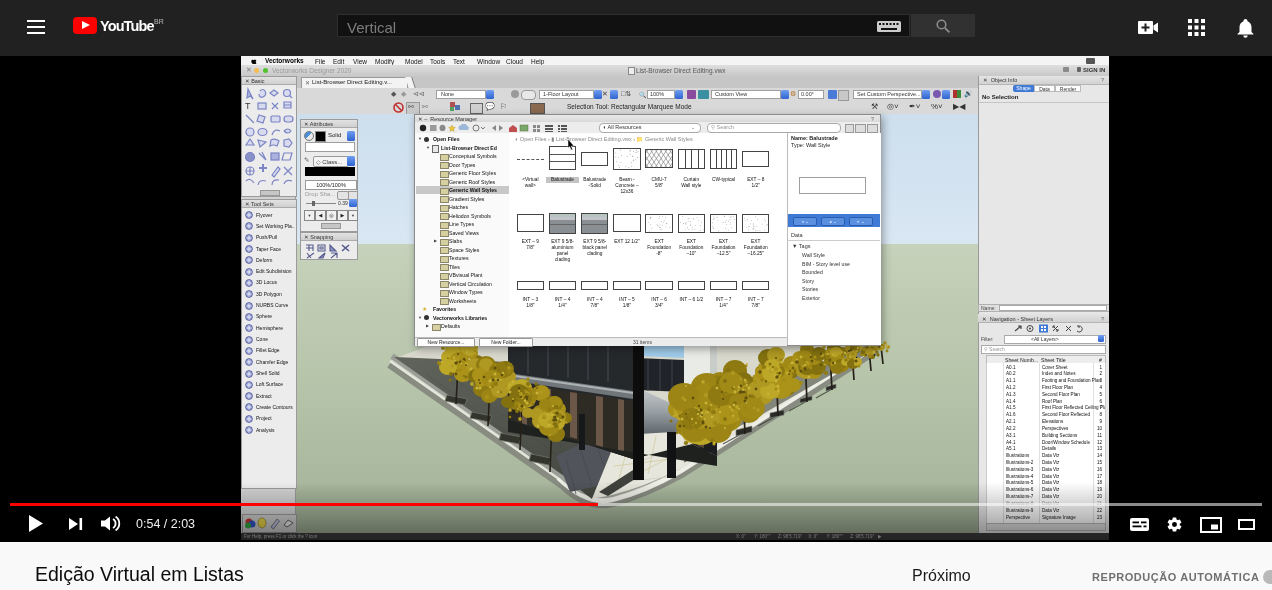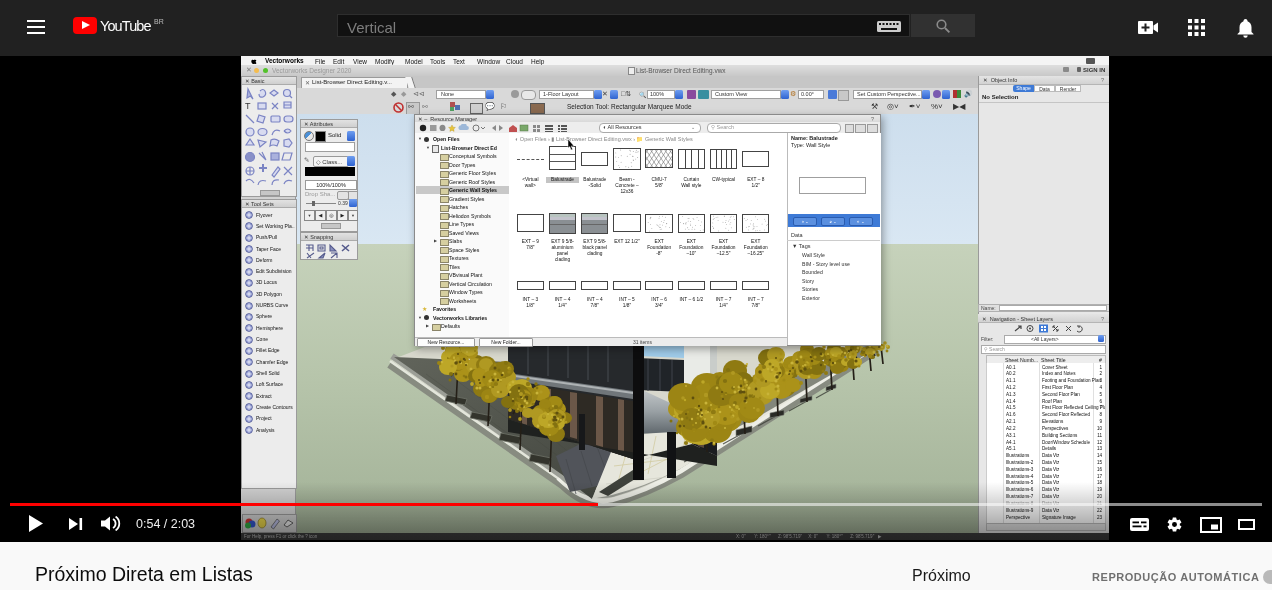--- a/index.html
+++ b/index.html
@@ -15,21 +15,21 @@
 </style></head>
 <body>
 <div id="page">
 
   <div id="hdr">
     <div class="abs" style="left:27px;top:20px;width:18px;height:2px;background:#fff;"></div>
     <div class="abs" style="left:27px;top:26px;width:18px;height:2px;background:#fff;"></div>
     <div class="abs" style="left:27px;top:32px;width:18px;height:2px;background:#fff;"></div>
     <div class="abs" style="left:73px;top:17px;width:24px;height:17px;background:#f00;border-radius:4px;"></div>
     <div class="abs" style="left:82px;top:21px;width:0;height:0;border-left:8px solid #fff;border-top:4.5px solid transparent;border-bottom:4.5px solid transparent;"></div>
-    <div class="tx" style="left:100px;top:18px;font-size:14.5px;font-weight:normal;color:#fff;letter-spacing:-0.9px;">YouTube</div>
+    <div class="tx" style="left:100px;top:18px;font-size:14.5px;font-weight:bold;color:#fff;letter-spacing:-0.9px;">YouTube</div>
     <div class="tx" style="left:154px;top:18px;font-size:7px;color:#bbb;">BR</div>
 
     <div class="abs" style="left:337px;top:14px;width:573px;height:23px;background:#111;border:1px solid #2e2e2e;box-sizing:border-box;"></div>
     <div class="tx" style="left:347px;top:19px;font-size:15px;color:#7d7d7d;">Vertical</div>
     <svg class="abs" style="left:877px;top:21px;" width="24" height="11" viewBox="0 0 24 11">
         <rect x="0" y="0" width="24" height="11" rx="1.5" fill="#ccc"></rect>
         <g fill="#111">
           <rect x="2" y="2" width="2" height="2"></rect>
           <rect x="5.5" y="2" width="2" height="2"></rect>
           <rect x="9" y="2" width="2" height="2"></rect>
@@ -1749,17 +1749,17 @@
       </svg>
     <svg class="abs" style="left:1200px;top:461px;" width="22" height="16" viewBox="0 0 22 16">
         <rect x="1" y="1" width="20" height="14" fill="none" stroke="#fff" stroke-width="2"></rect>
         <rect x="11" y="7.5" width="7" height="5" fill="#fff"></rect>
       </svg>
     <svg class="abs" style="left:1238px;top:463px;" width="17" height="11" viewBox="0 0 17 11">
         <rect x="1" y="1" width="15" height="9" fill="none" stroke="#fff" stroke-width="2"></rect>
       </svg>
   </div>
 
-  <div class="tx" style="left:35px;top:563px;font-size:19.5px;color:#0c0c0c;">Próximo Direta em Listas</div>
+  <div class="tx" style="left:35px;top:563px;font-size:19.5px;color:#0c0c0c;">Edição Virtual em Listas</div>
   <div class="tx" style="left:912px;top:567px;font-size:16px;color:#1a1a1a;">Próximo</div>
   <div class="tx" style="left:1092px;top:571px;font-size:11px;font-weight:bold;color:#707070;letter-spacing:0.55px;">REPRODUÇÃO AUTOMÁTICA</div>
   <div class="abs" style="left:1263px;top:570px;width:18px;height:14px;background:#b9b9b9;border-radius:7px;"></div>
 </div>
 
 </body></html>

